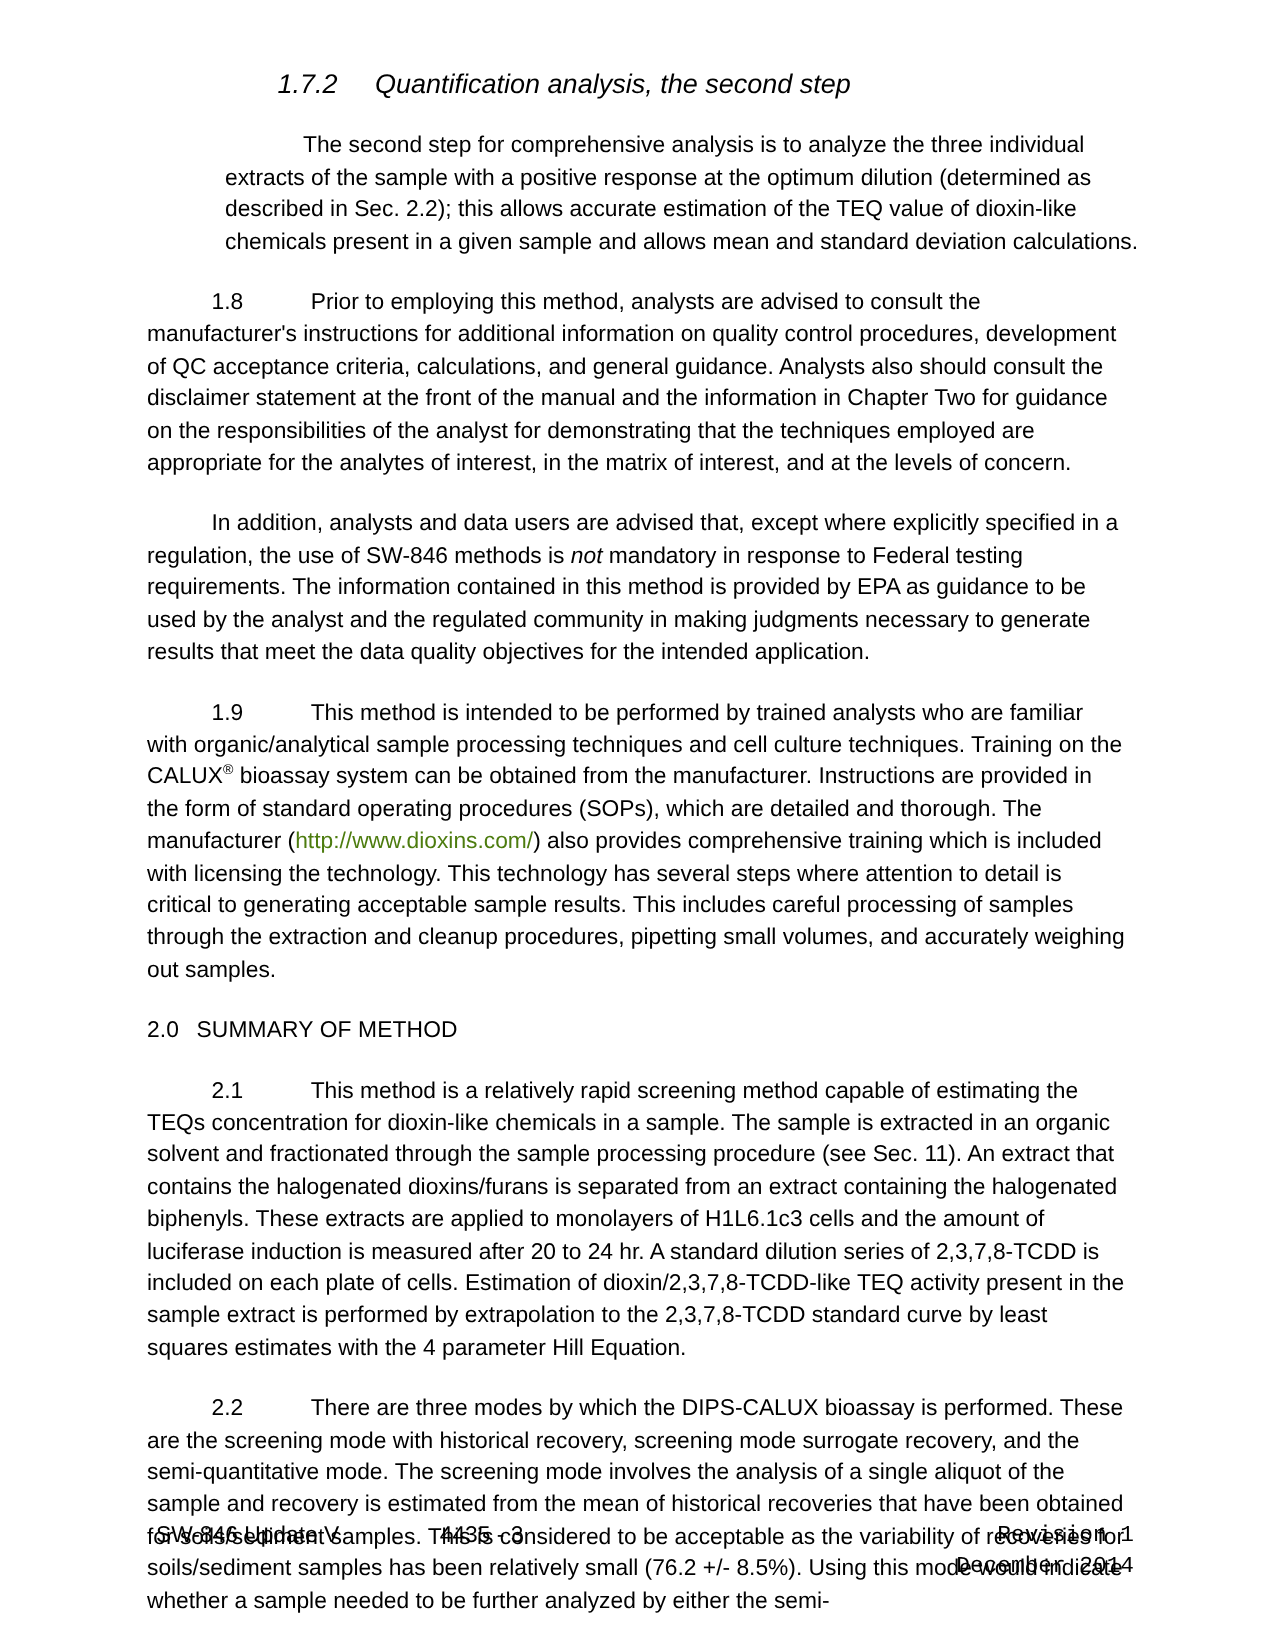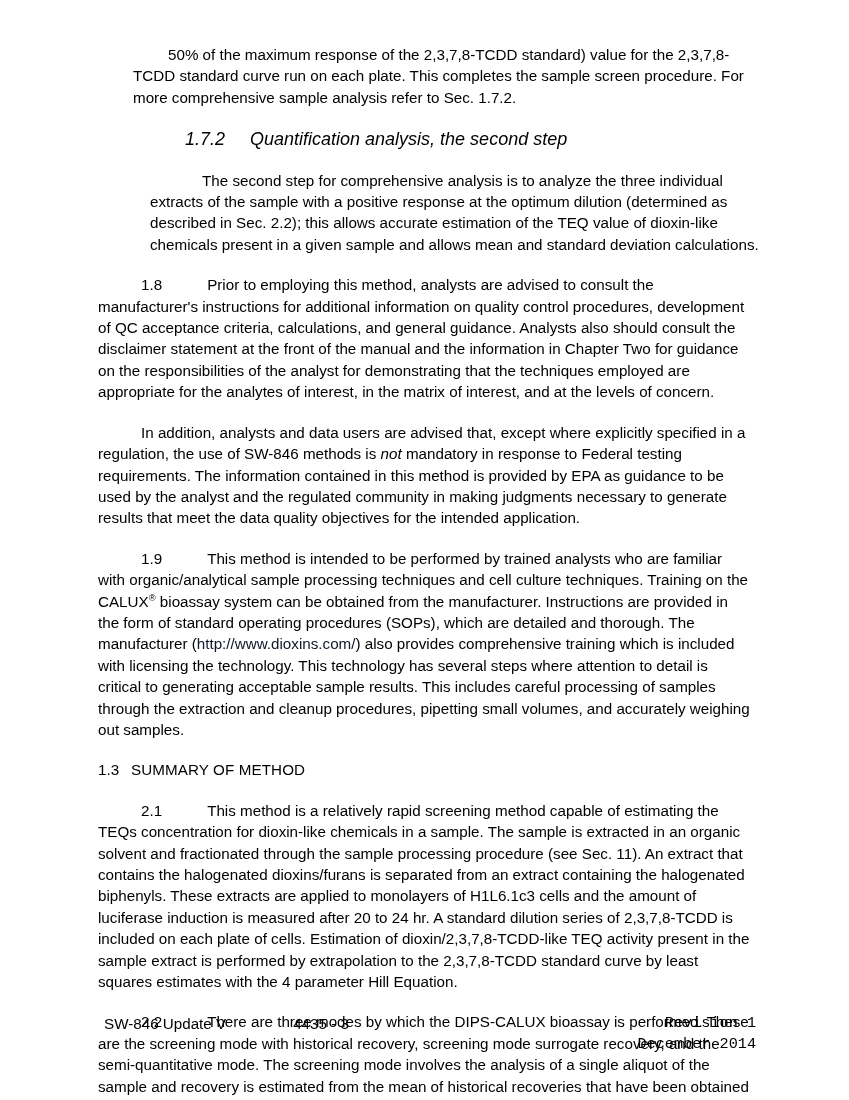--- a/index.html
+++ b/index.html
@@ -71,21 +71,21 @@
     display: inline-block;
     width: 33px;
   }
   .spacer-sm { height: 2px; }
   em.italic-word {
     font-style: italic;
     margin-top: 20px;
   }
   a.doc-link,
   span.doc-link {
-    color: #0f172a;
+    color: #4d7c0f;
     text-decoration: none;
   }
   sup.reg {
     font-size: 0.62em;
     vertical-align: super;
     line-height: 0;
   }
   .footer {
     position: absolute;
     left: 104px;
@@ -114,38 +114,37 @@
   }
   .footer-right div { display: block; font-family: Liberation Mono, monospace; }
 </style>
 </head>
 <body>
 
 <div class="page">
 
   <div class="content">
 
-    <p class="para block-indent-plain" style="text-indent:35px;">50% of the maximum response of the 2,3,7,8-TCDD standard) value for the 2,3,7,8-TCDD standard curve run on each plate.  This completes the sample screen procedure.  For more comprehensive sample analysis refer to Sec. 1.7.2.</p>
 
     <div class="spacer-sm"></div>
 
     <h3 class="subsection-heading">
       <span class="num">1.7.2</span><span>Quantification analysis, the second step</span>
     </h3>
 
     <p class="para block-indent">The second step for comprehensive analysis is to analyze the three individual extracts of the sample with a positive response at the optimum dilution (determined as described in Sec. 2.2); this allows accurate estimation of the TEQ value of dioxin-like chemicals present in a given sample and allows mean and standard deviation calculations.</p>
 
     <p class="para hang-first"><span>1.8</span><span style="display:inline-block;width:45px;"></span><span>Prior to employing this method, analysts are advised to consult the manufacturer's instructions for additional information on quality control procedures, development of QC acceptance criteria, calculations, and general guidance.  Analysts also should consult the disclaimer statement at the front of the manual and the information in Chapter Two for guidance on the responsibilities of the analyst for demonstrating that the techniques employed are appropriate for the analytes of interest, in the matrix of interest, and at the levels of concern.</span></p>
 
     <p class="para hang-first"><span>In addition, analysts and data users are advised that, except where explicitly specified in a regulation, the use of SW-846 methods is </span><em class="italic-word">not</em><span> mandatory in response to Federal testing requirements.  The information contained in this method is provided by EPA as guidance to be used by the analyst and the regulated community in making judgments necessary to generate results that meet the data quality objectives for the intended application.</span></p>
 
     <p class="para hang-first"><span>1.9</span><span style="display:inline-block;width:45px;"></span><span>This method is intended to be performed by trained analysts who are familiar with organic/analytical sample processing techniques and cell culture techniques.  Training on the CALUX</span><sup class="reg">®</sup><span> bioassay system can be obtained from the manufacturer.  Instructions are provided in the form of standard operating procedures (SOPs), which are detailed and thorough.  The manufacturer (</span><span class="doc-link">http://www.dioxins.com/</span><span>) also provides comprehensive training which is included with licensing the technology.  This technology has several steps where attention to detail is critical to generating acceptable sample results.  This includes careful processing of samples through the extraction and cleanup procedures, pipetting small volumes, and accurately weighing out samples.</span></p>
 
     <h2 class="section-heading">
-      <span class="num">1.3</span><span>SUMMARY OF METHOD</span>
+      <span class="num">2.0</span><span>SUMMARY OF METHOD</span>
     </h2>
 
     <p class="para hang-first"><span>2.1</span><span style="display:inline-block;width:45px;"></span><span>This method is a relatively rapid screening method capable of estimating the TEQs concentration for dioxin-like chemicals in a sample.  The sample is extracted in an organic solvent and fractionated through the sample processing procedure (see Sec. 11).  An extract that contains the halogenated dioxins/furans is separated from an extract containing the halogenated biphenyls.  These extracts are applied to monolayers of H1L6.1c3 cells and the amount of luciferase induction is measured after 20 to 24 hr.  A standard dilution series of 2,3,7,8-TCDD is included on each plate of cells.  Estimation of dioxin/2,3,7,8-TCDD-like TEQ activity present in the sample extract is performed by extrapolation to the 2,3,7,8-TCDD standard curve by least squares estimates with the 4 parameter Hill Equation.</span></p>
 
     <p class="para hang-first tight"><span>2.2</span><span style="display:inline-block;width:45px;"></span><span>There are three modes by which the DIPS-CALUX bioassay is performed.  These are the screening mode with historical recovery, screening mode surrogate recovery, and the semi-quantitative mode.  The screening mode involves the analysis of a single aliquot of the sample and recovery is estimated from the mean of historical recoveries that have been obtained for soils/sediment samples.  This is considered to be acceptable as the variability of recoveries for soils/sediment samples has been relatively small (76.2 +/- 8.5%).  Using this mode would indicate whether a sample needed to be further analyzed by either the semi-</span></p>
 
   </div>
 
   <div class="footer">
     <div class="footer-row">

